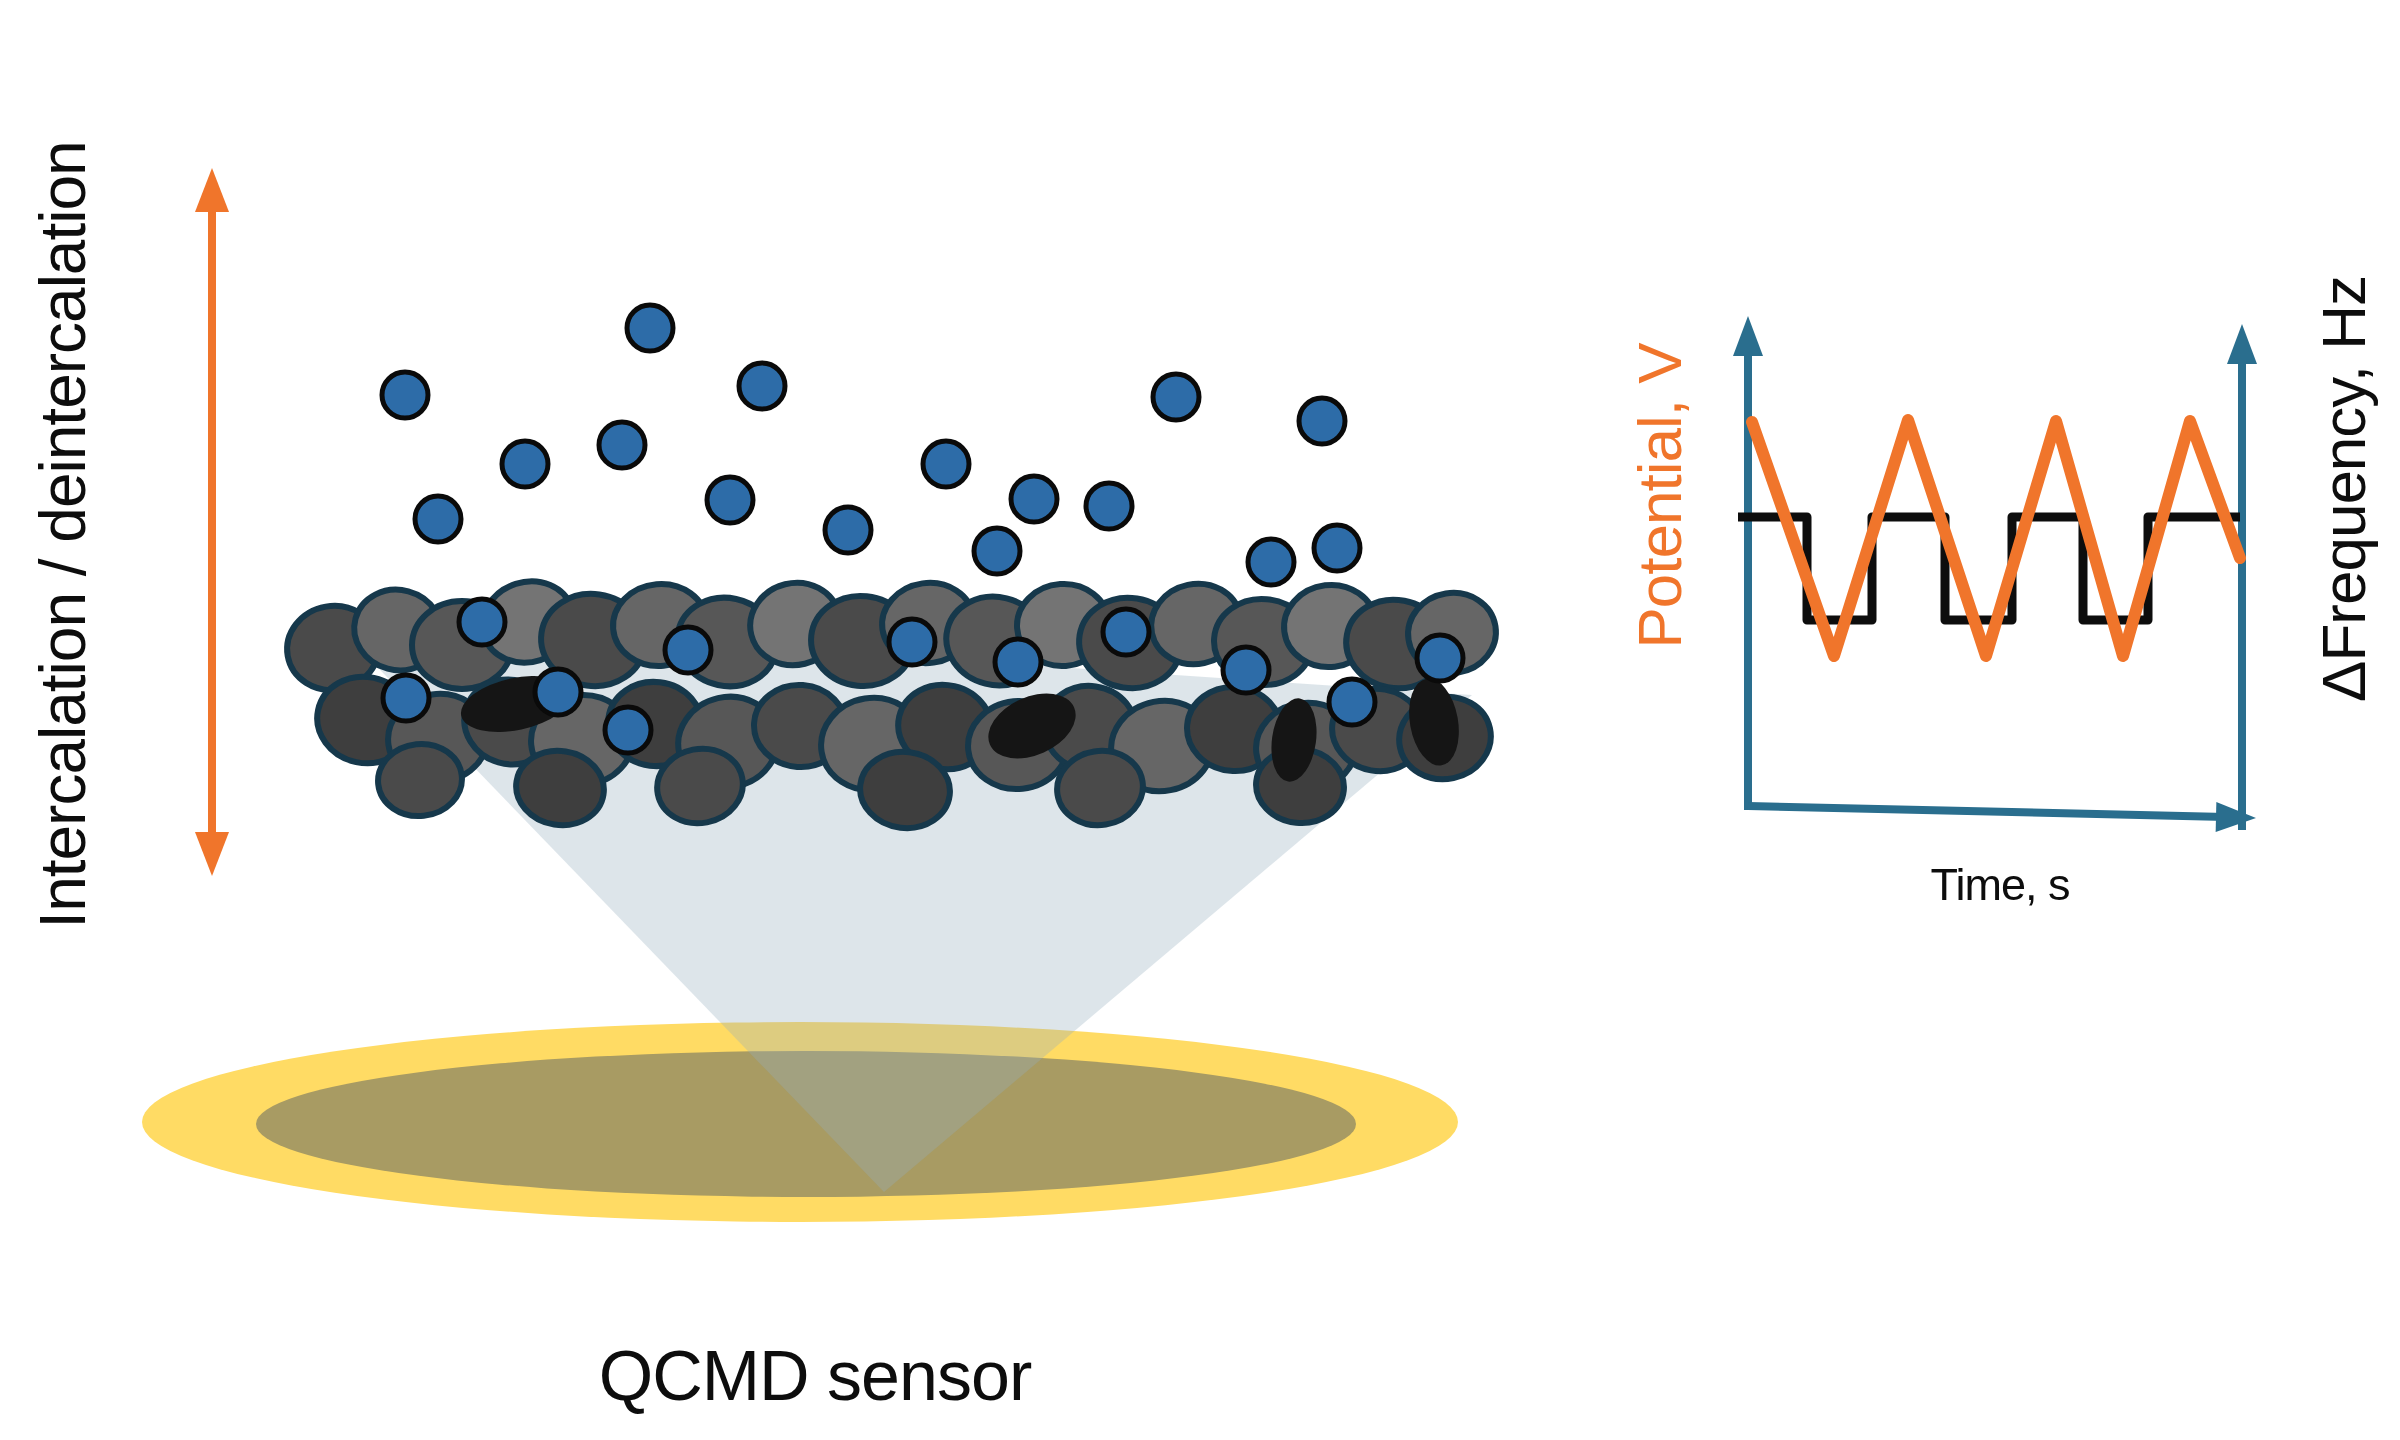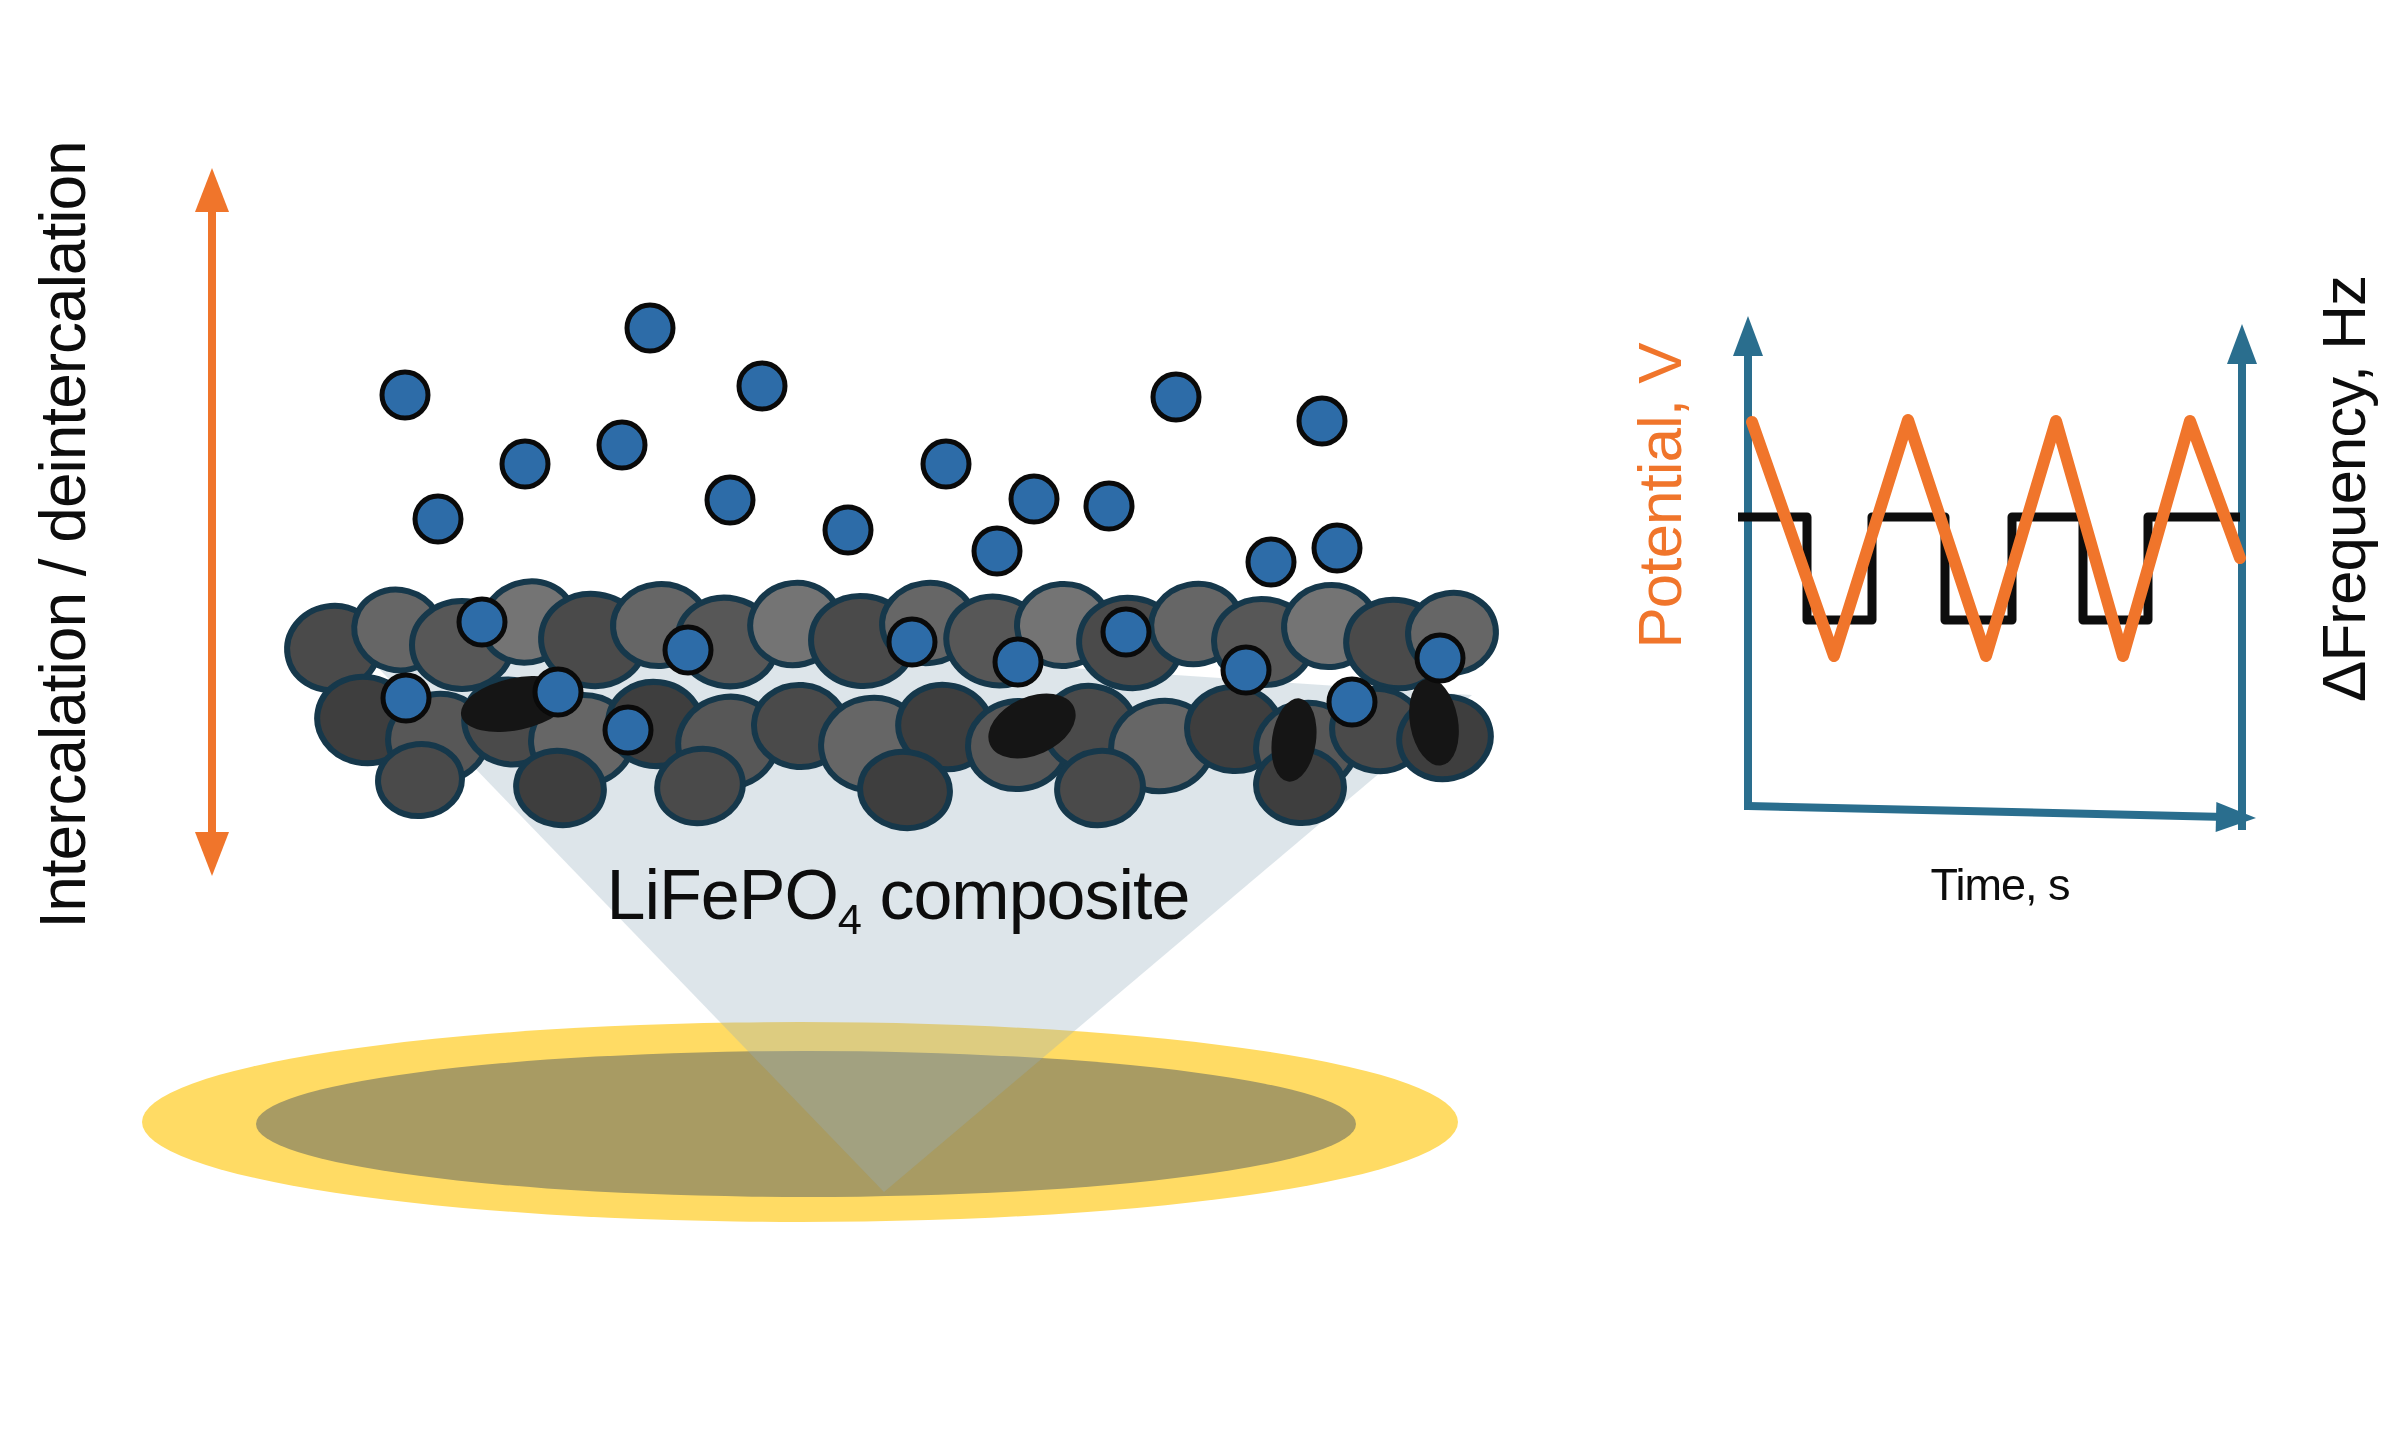--- a/index.html
+++ b/index.html
@@ -118,21 +118,21 @@
       <polygon points="2242,324 2257,364 2227,364" fill="#2A6E8E"></polygon>
       <line x1="1748" y1="806" x2="2226" y2="817" stroke="#2A6E8E" stroke-width="8"></line>
       <polygon points="2256,818 2215.6654904275174,832.0757712949344 2216.3556842651587,802.0837118046879" fill="#2A6E8E"></polygon>
       <polyline points="1738,517 1807,517 1807,620 1872,620 1872,517 1945,517 1945,620 2012,620 2012,517 2083,517 2083,620 2148,620 2148,517 2240,517" fill="none" stroke="#0D0D0D" stroke-width="9" stroke-linejoin="round" stroke-linecap="butt"></polyline>
       <polyline points="1752,422 1834,656 1908,420 1986,656 2056,421 2123,656 2190,421 2240,558" fill="none" stroke="#F0752B" stroke-width="12" stroke-linejoin="round" stroke-linecap="round"></polyline>
     </svg>
 
   <div class="label v" id="lbl-intercalation">Intercalation / deintercalation</div>
 
 
-  <div class="label" id="lbl-composite"><span>LiFePO</span><sub>4</sub><span> composite</span></div>
 
+  <div class="label" id="lbl-qcmd">QCMD sensor</div>
 
   <div class="label" id="lbl-time">Time, s</div>
 
   <div class="label v" id="lbl-potential">Potential, V</div>
 
   <div class="label v" id="lbl-dfreq">ΔFrequency, Hz</div>
 </div>
 
 </body></html>

